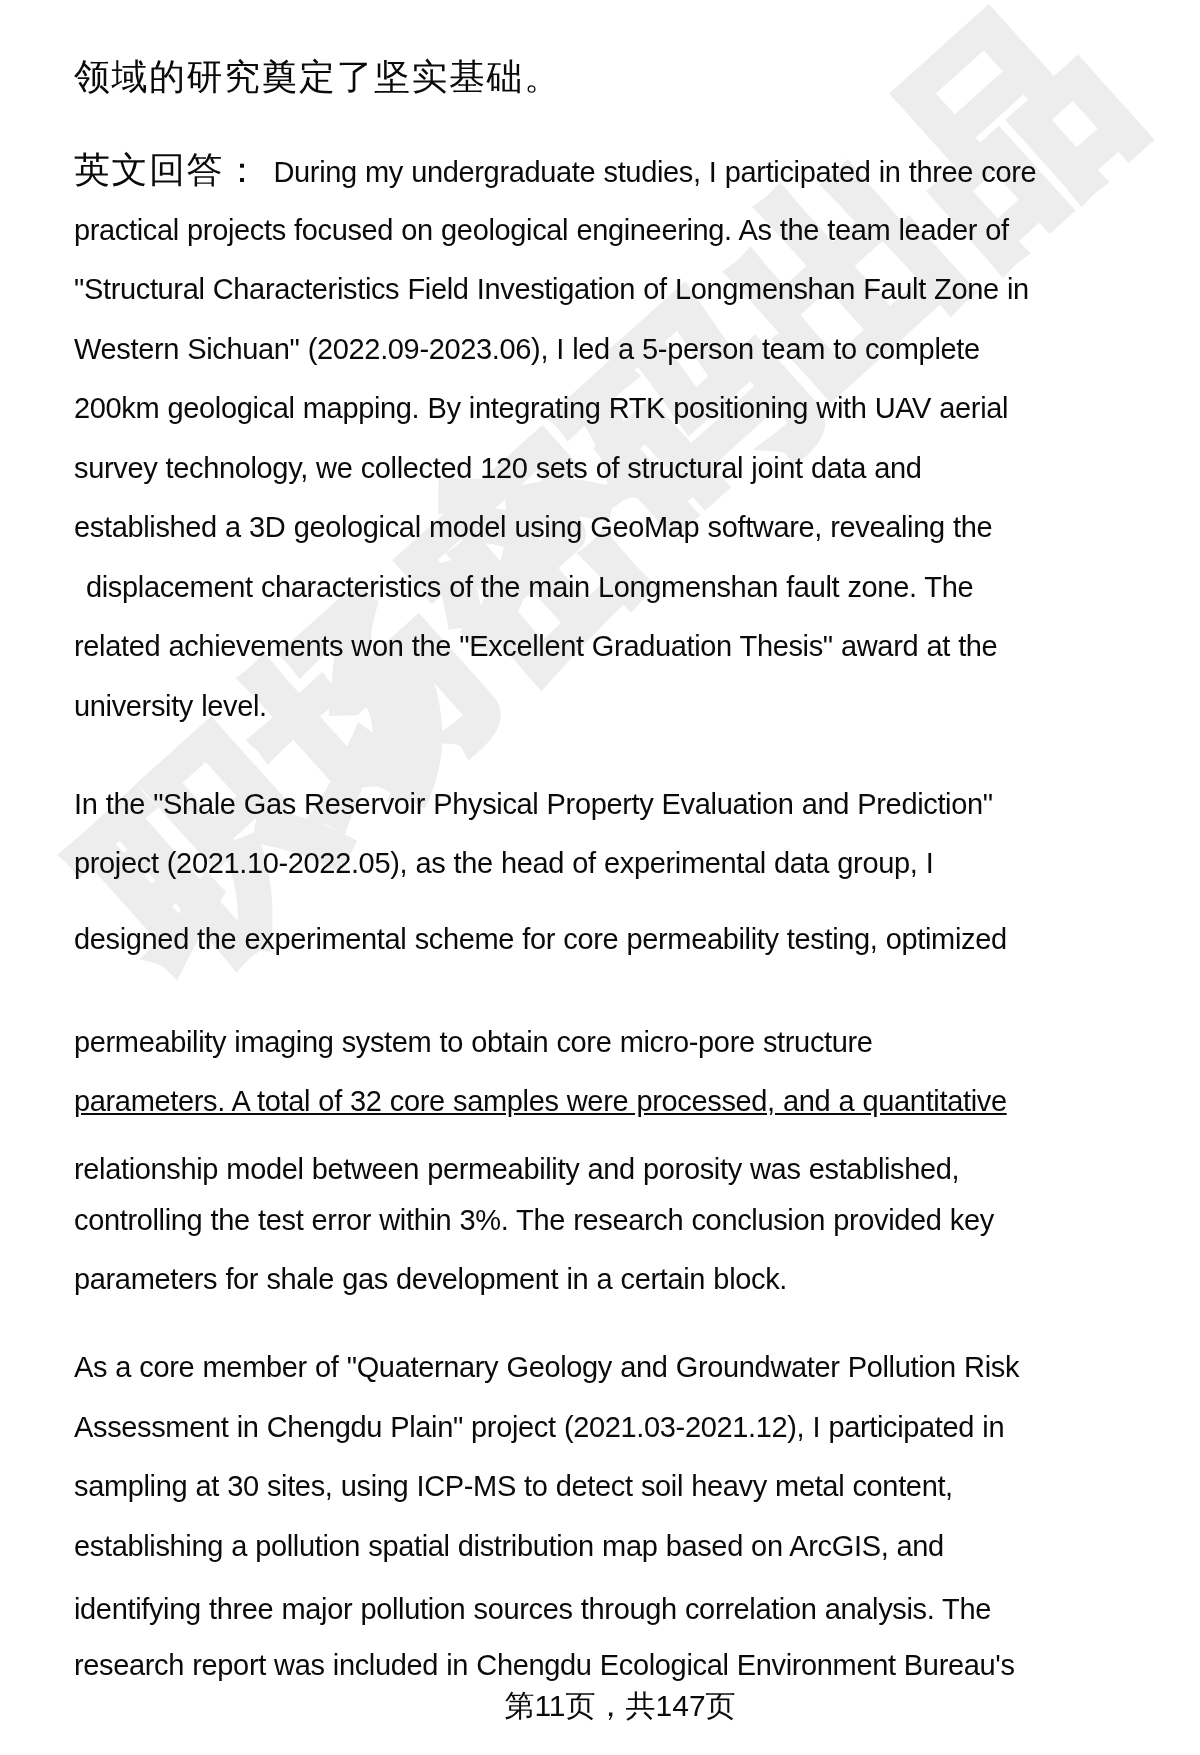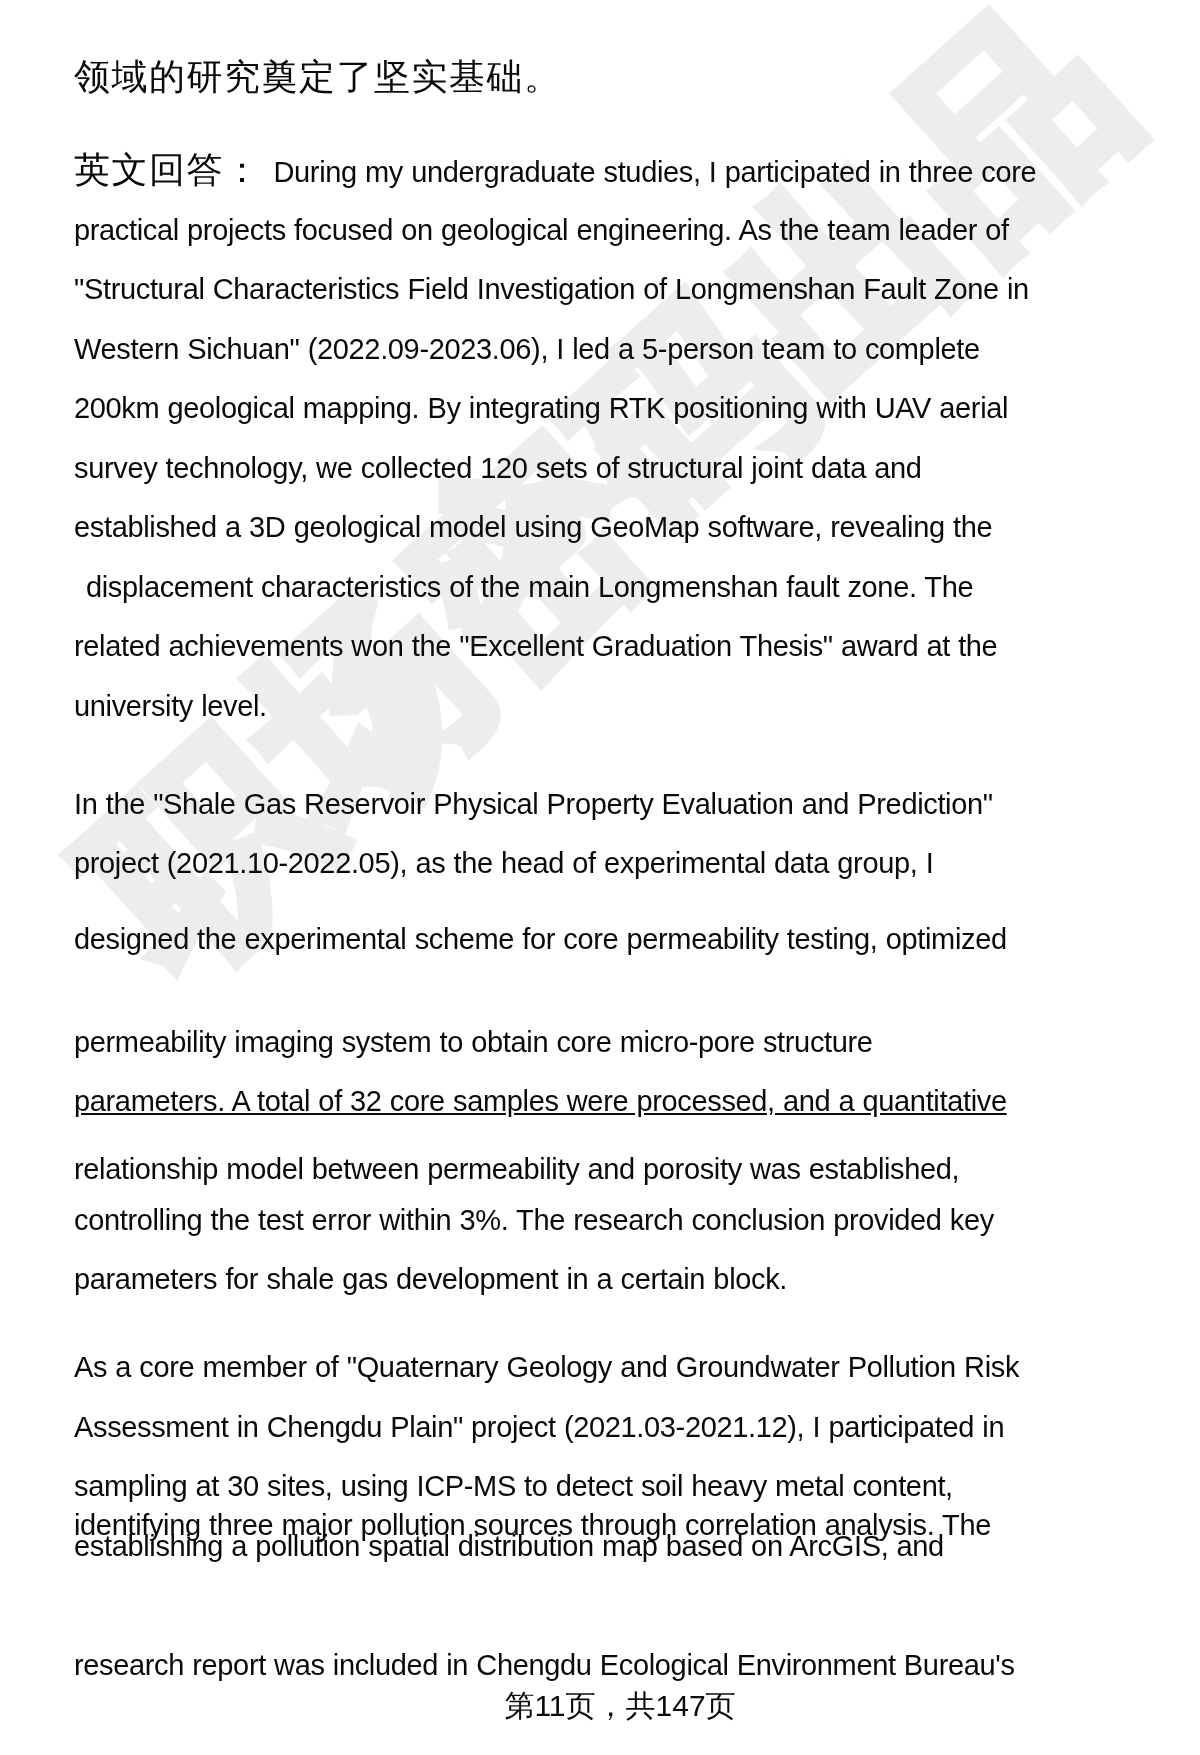--- a/index.html
+++ b/index.html
@@ -94,17 +94,17 @@
   <div class="line" style="top:1025px;">permeability imaging system to obtain core micro-pore structure</div>
   <div class="line" style="top:1084px;text-decoration:underline;">parameters. A total of 32 core samples were processed, and a quantitative</div>
   <div class="line" style="top:1144px;margin-top:8px;">relationship model between permeability and porosity was established,</div>
   <div class="line" style="top:1203px;">controlling the test error within 3%. The research conclusion provided key</div>
   <div class="line" style="top:1262px;">parameters for shale gas development in a certain block.</div>
 
   <div class="line" style="top:1350px;">As a core member of "Quaternary Geology and Groundwater Pollution Risk</div>
   <div class="line" style="top:1410px;">Assessment in Chengdu Plain" project (2021.03-2021.12), I participated in</div>
   <div class="line" style="top:1469px;">sampling at 30 sites, using ICP-MS to detect soil heavy metal content,</div>
   <div class="line" style="top:1529px;">establishing a pollution spatial distribution map based on ArcGIS, and</div>
-  <div class="line" style="top:1508px;">identifying three major pollution sources through correlation analysis. The</div>
+  <div class="line" style="top:1592px;">identifying three major pollution sources through correlation analysis. The</div>
   <div class="line" style="top:1648px;">research report was included in Chengdu Ecological Environment Bureau's</div>
 
   <div class="footer">第11页，共147页</div>
 </div>
 
 </body></html>

